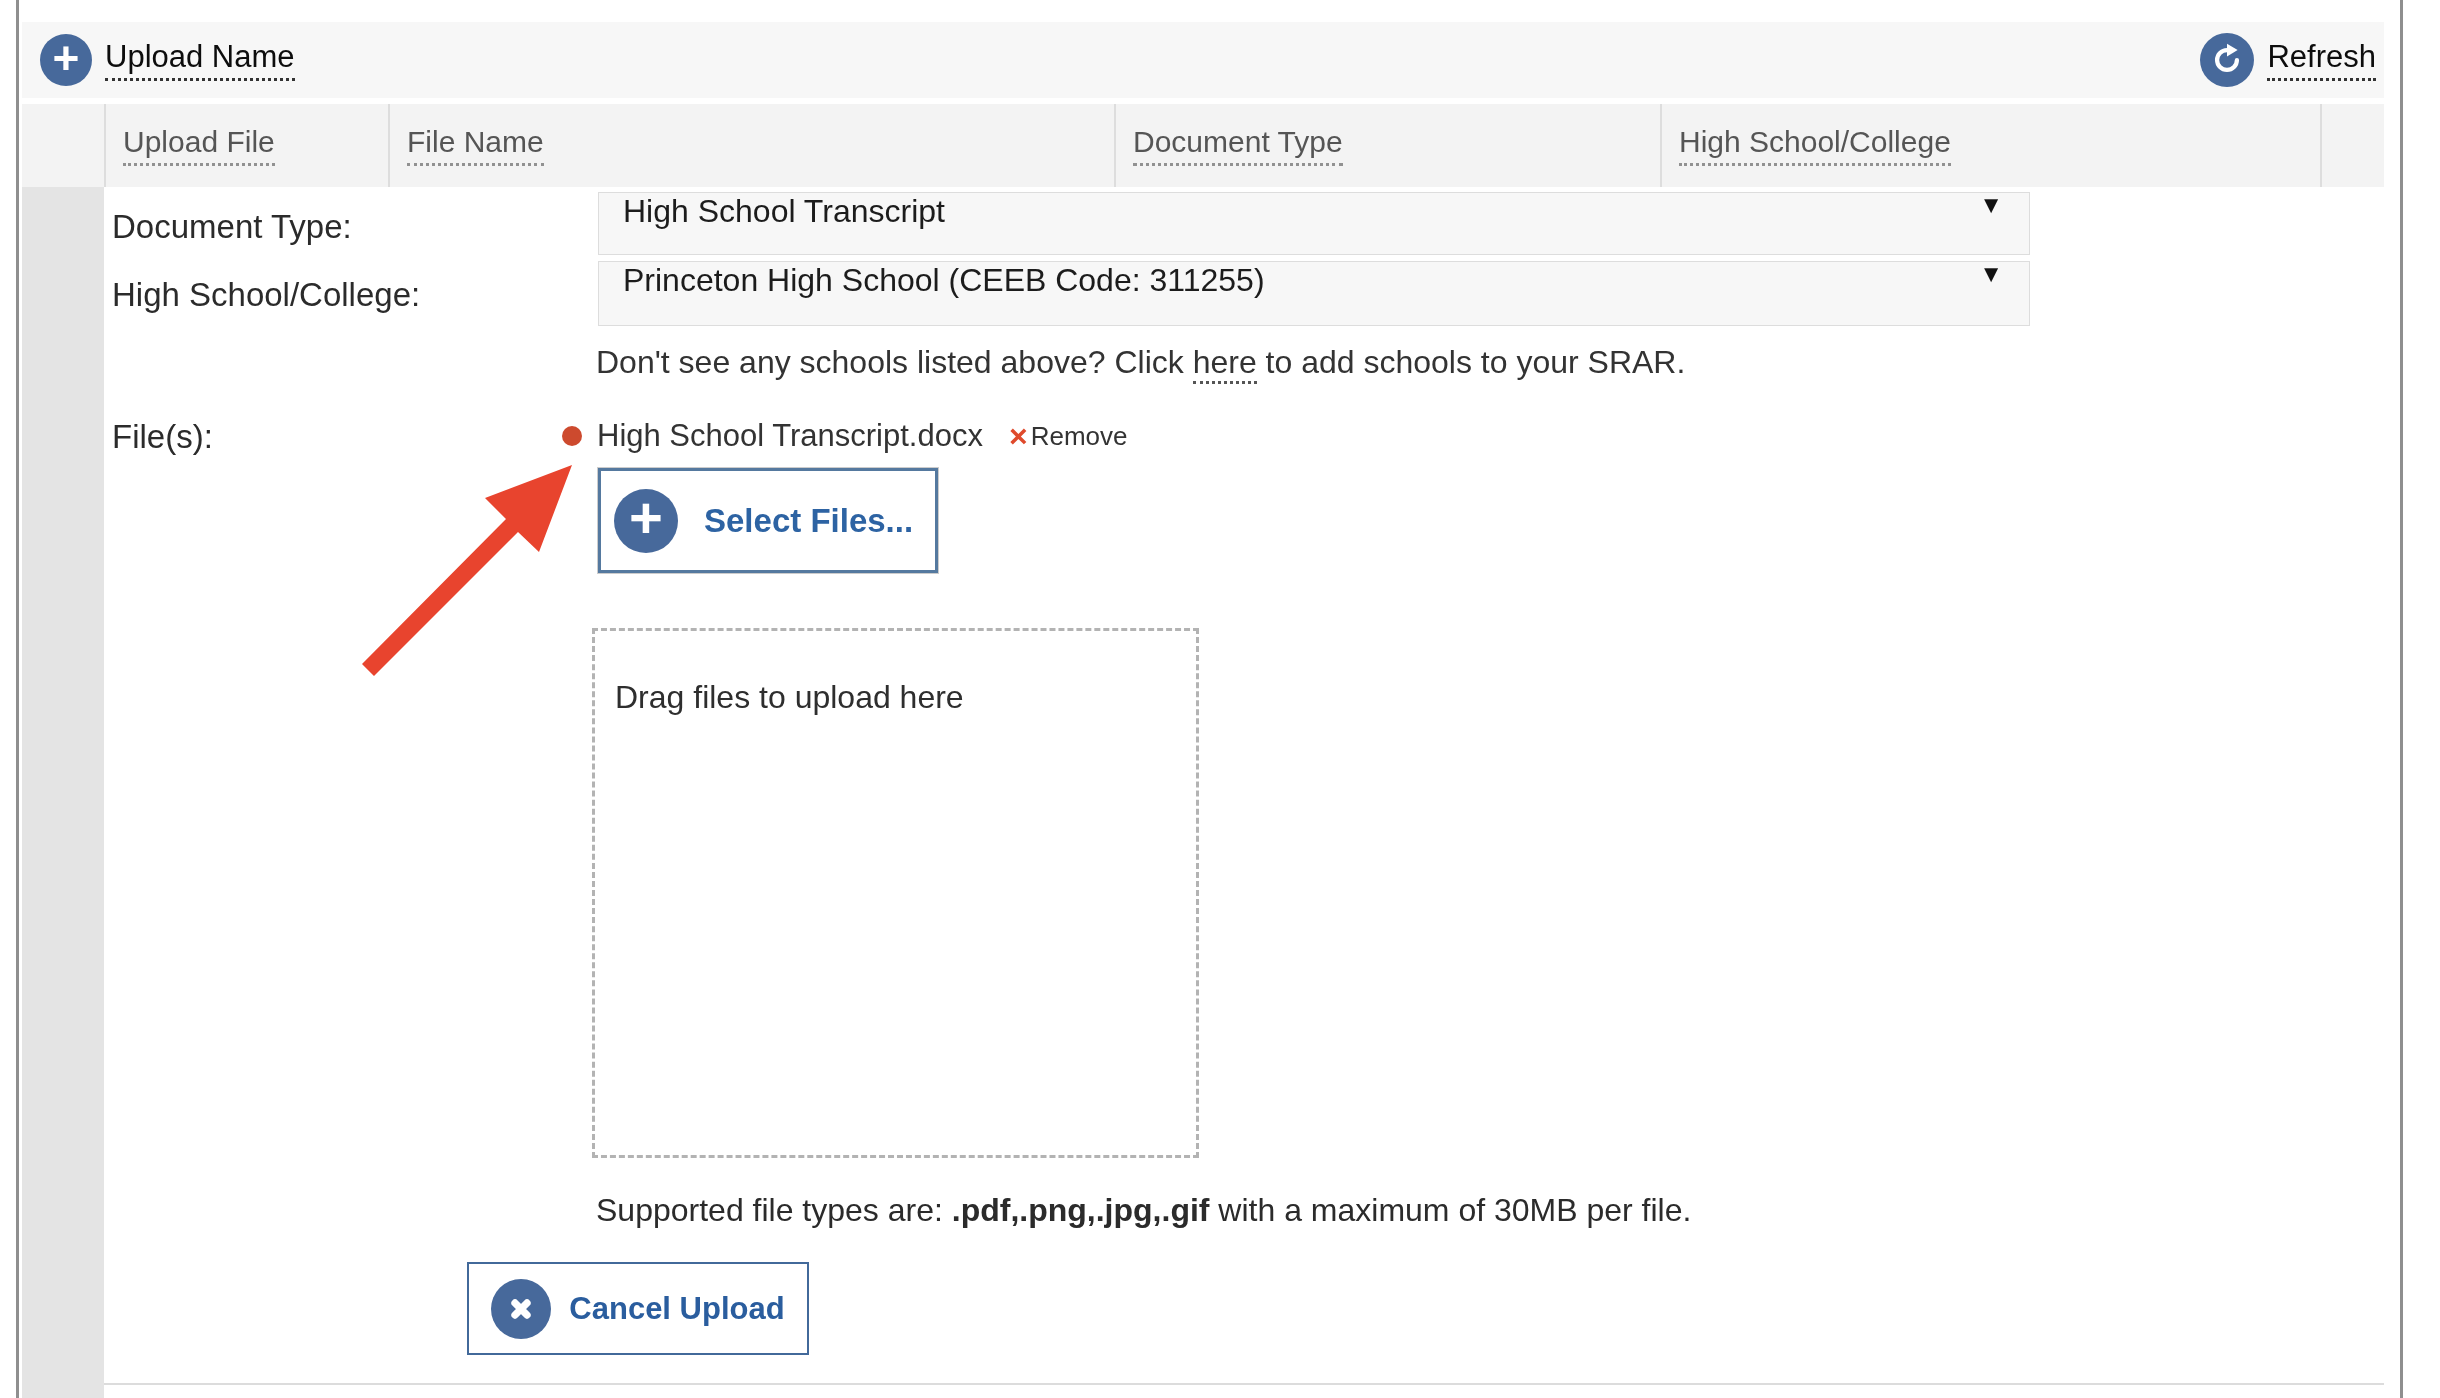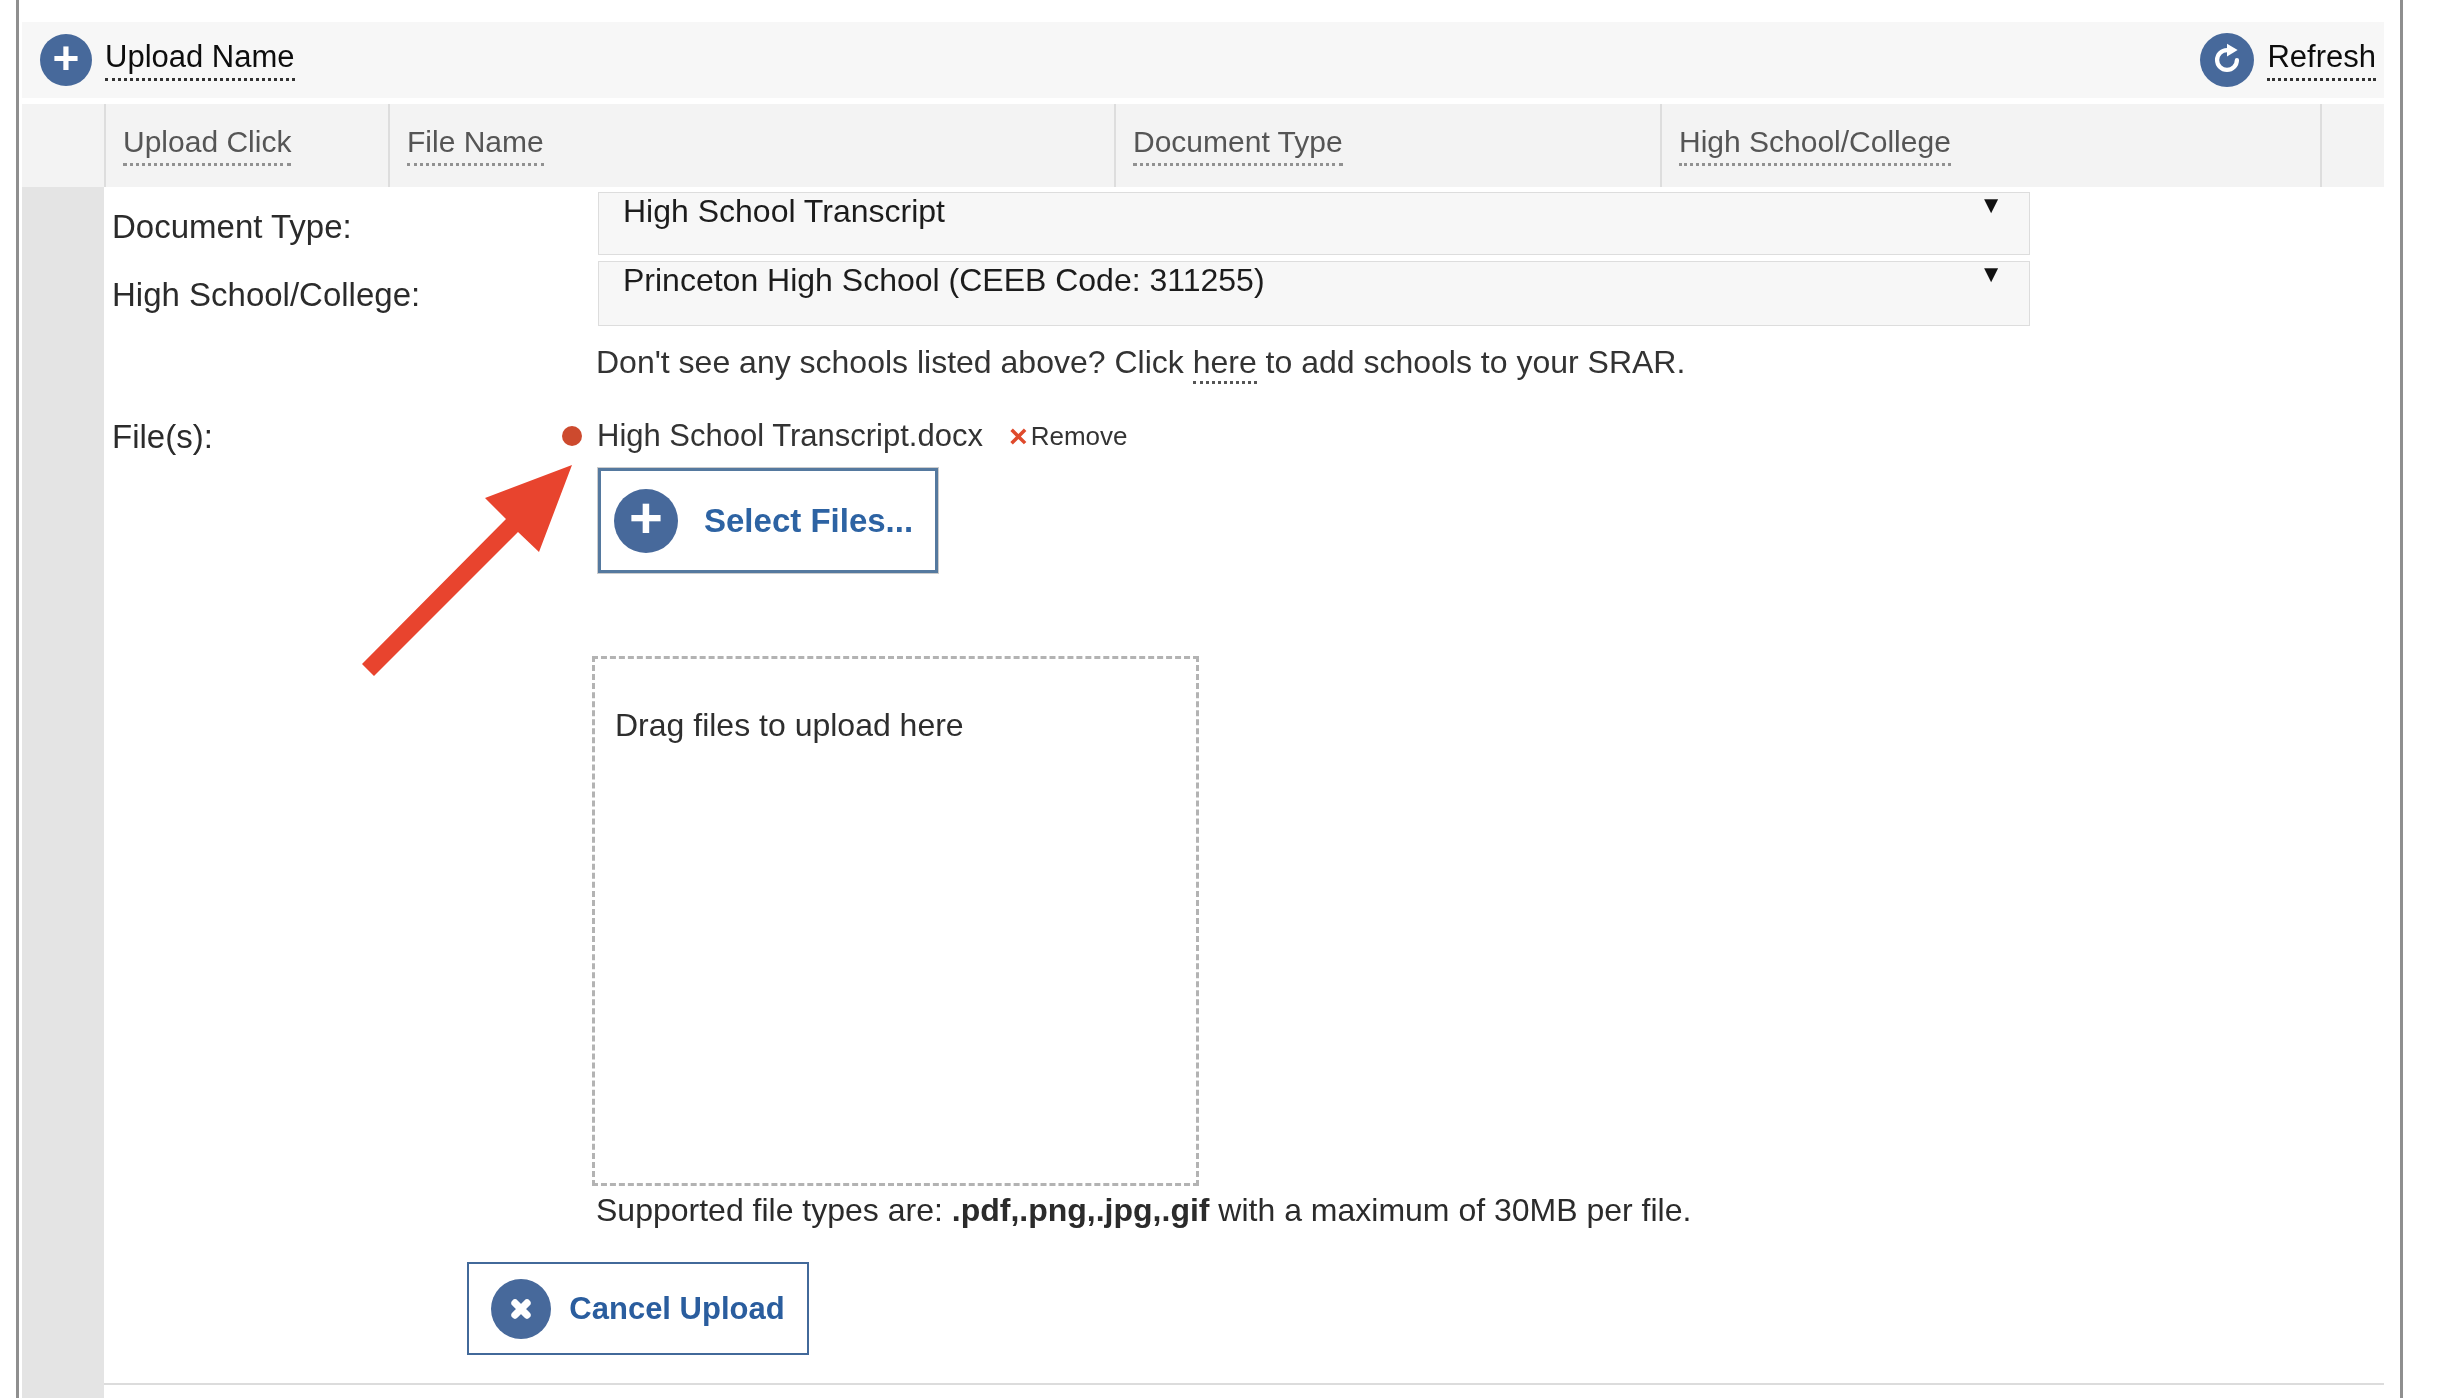--- a/index.html
+++ b/index.html
@@ -79,21 +79,21 @@
   .select-files-btn {
     position:absolute; left:598px; top:468px; width:340px; height:105px;
     background:#fff; border:3px solid #55799f; outline:1px solid #ccc;
     display:flex; align-items:center; padding-left:13px; gap:26px; cursor:pointer;
   }
   .circle-plus-lg { width:64px; height:64px; }
   .circle-plus-lg .plus-glyph { font-size:58px; font-weight:bold; line-height:1; transform:translateY(-3px); }
   .select-files-label { font-size:33px; font-weight:bold; color:#2d63a3; }
 
   .dragbox {
-    position:absolute; left:592px; top:656px; width:607px; height:530px;
+    position:absolute; left:592px; top:628px; width:607px; height:530px;
     border:3px dashed #b3b3b3;
   }
   .dragbox-text { margin:48px 0 0 20px; font-size:32px; color:#2e2e2e; }
 
   .supported { position:absolute; left:596px; top:1192px; font-size:32px; color:#2b2b2b; }
   .supported b { font-weight:bold; }
 
   .btn-complete {
     position:absolute; left:106px; top:1262px; width:348px; height:93px;
     background:#3f6a95; display:flex; align-items:center; justify-content:center; gap:17px; cursor:pointer;
@@ -129,21 +129,21 @@
           <polygon points="12,0.5 19.5,5 12,9.5" fill="#fff"></polygon>
         </svg>
       </span>
       <span class="toolbtn-label">Refresh</span>
     </div>
   </div>
 
   <div class="grid-header">
     <div class="gh-cell c0"></div>
     <div class="gh-cell c1">
-      <span class="gh-label">Upload Click</span>
+      <span class="gh-label">Upload File</span>
     </div>
     <div class="gh-cell c2">
       <span class="gh-label">File Name</span>
     </div>
     <div class="gh-cell c3">
       <span class="gh-label">Document Type</span>
     </div>
     <div class="gh-cell c4">
       <span class="gh-label">High School/College</span>
     </div>

